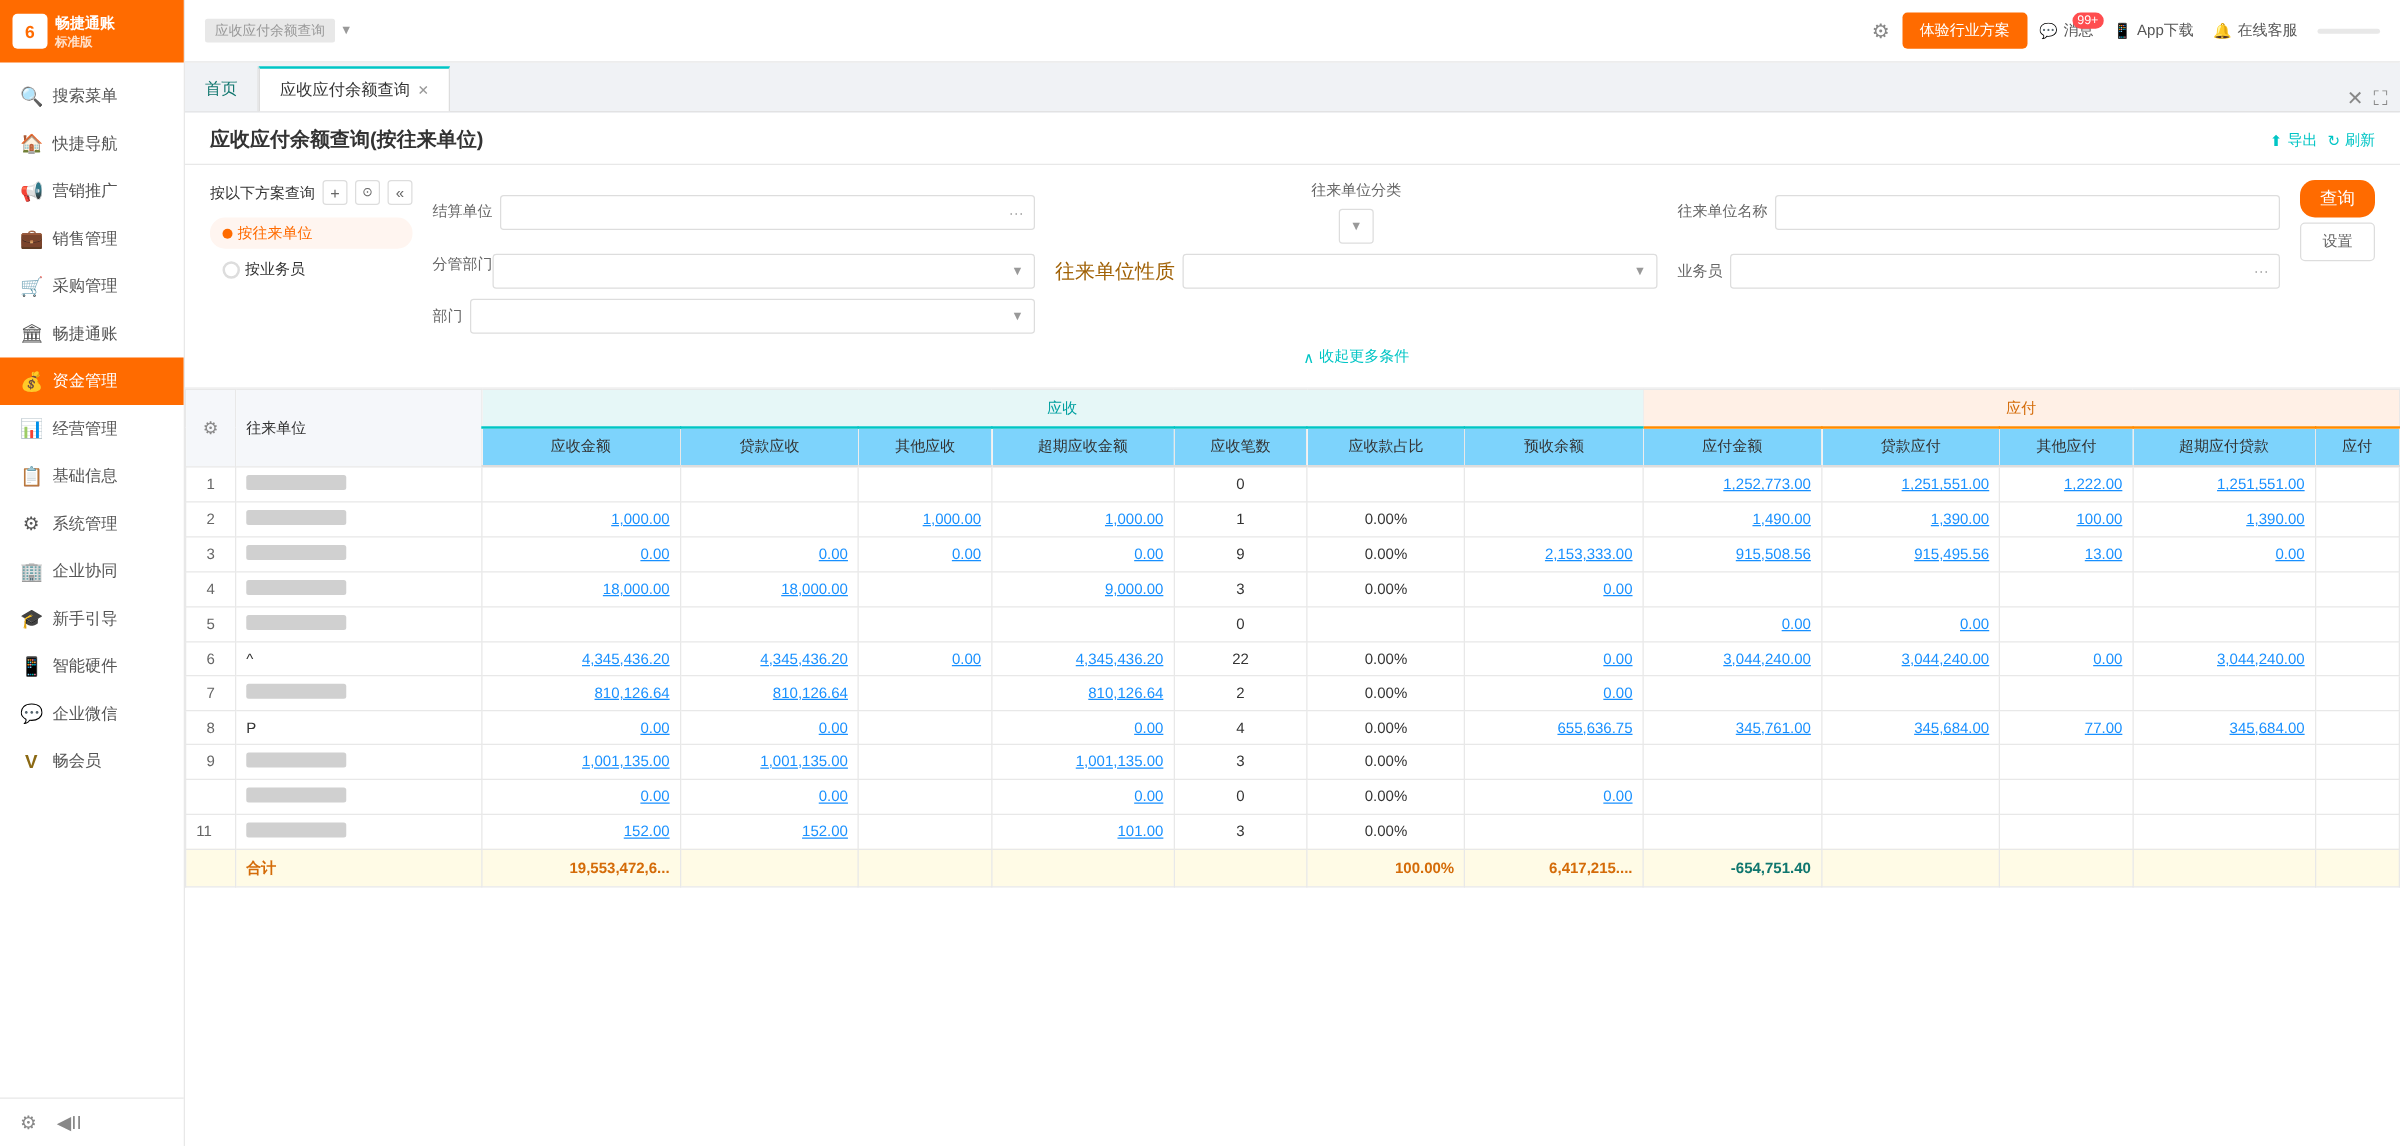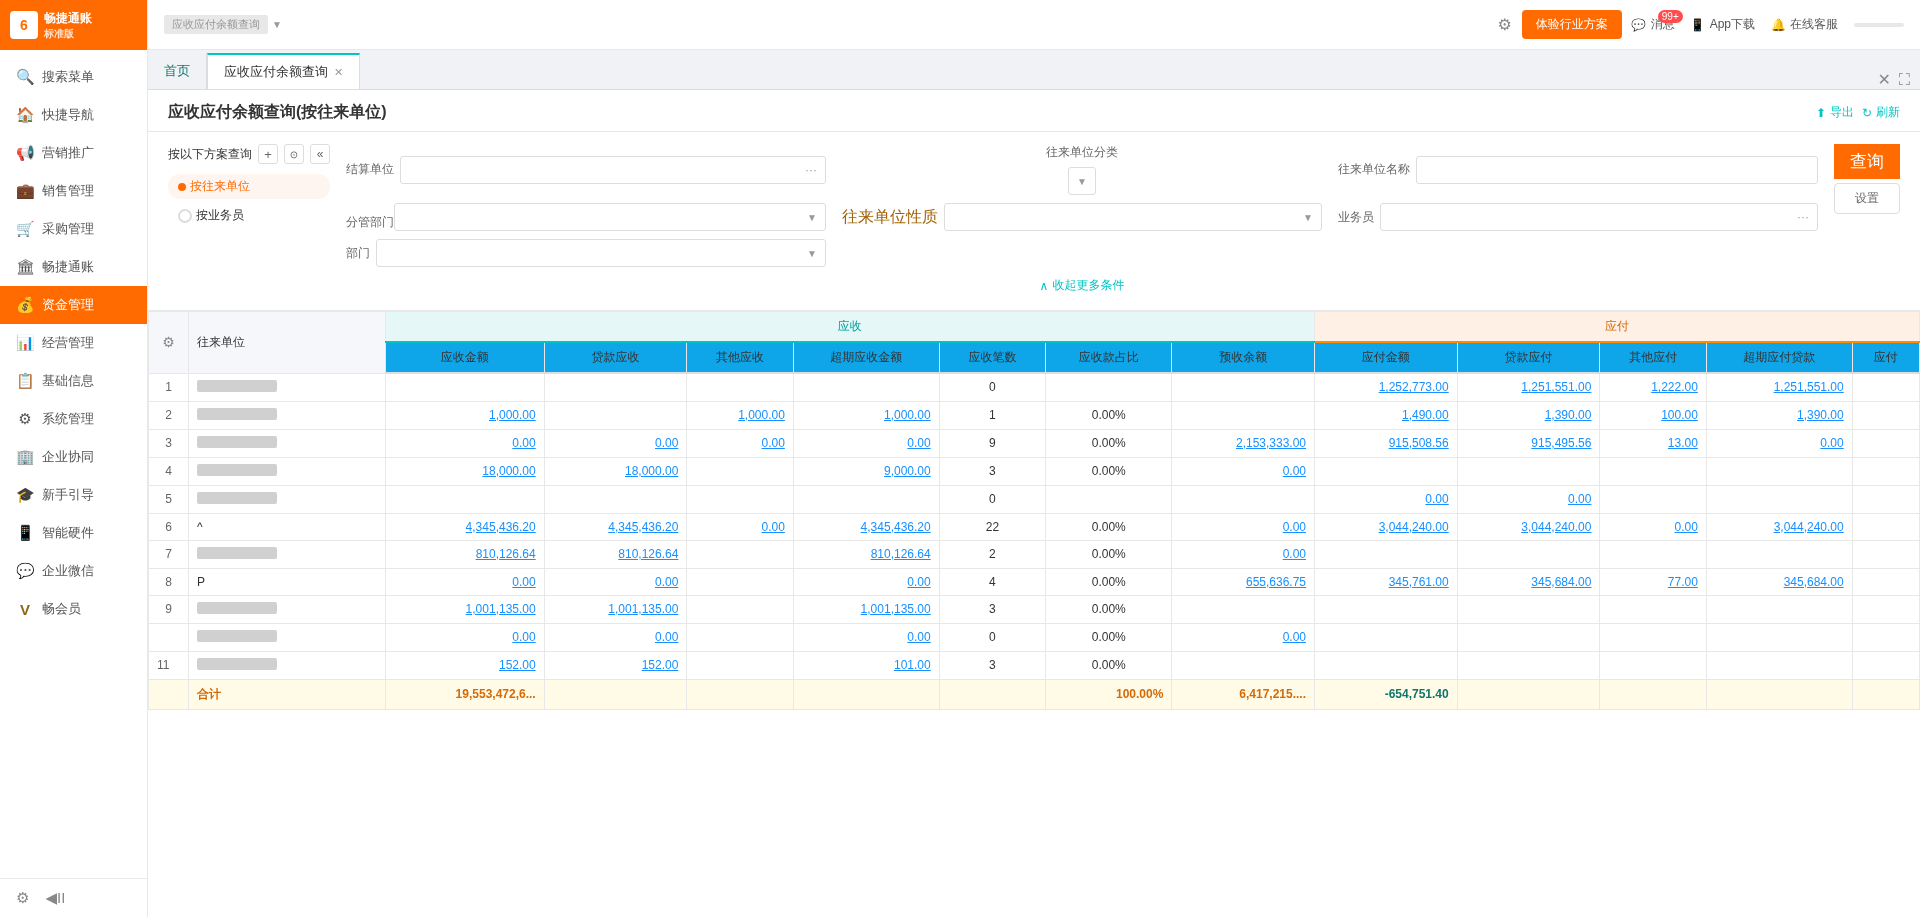--- a/index.html
+++ b/index.html
@@ -110,40 +110,40 @@
       background: #fff5f0; color: #ff6b00;
     }
     .filter-collapse {
       text-align: center; padding: 4px 0;
       color: #00c5c5; font-size: 12px; cursor: pointer;
       display: flex; align-items: center; justify-content: center; gap: 4px;
     }
 
     
     .btn-query {
-      background: #ff6b00; color: white; border: none; border-radius: 0;
-      padding: 6px 16px; font-size: 17px; cursor: pointer;
+      background: #ff6b00; color: white; border: none; border-radius: 12px;
+      padding: 6px 16px; font-size: 14px; cursor: pointer;
     }
     .btn-setting {
       background: white; color: #666; border: 1px solid #ddd; border-radius: 4px;
       padding: 6px 16px; font-size: 12px; cursor: pointer;
     }
 
     
     .table-area {
       flex: 1; overflow: auto; background: #fff; margin: 0;
     }
     .table-wrapper {
       overflow: auto; height: 100%;
     }
     table {
       width: 100%; border-collapse: collapse; font-size: 12px;
     }
     thead tr th {
-      background: #0ea5e9; border: 1px solid #e8e8e8;
+      background: #7dd3fc; border: 1px solid #e8e8e8;
       padding: 6px 8px; text-align: center; color: #333; font-weight: 500;
       white-space: nowrap; position: sticky; top: 0; z-index: 10;
     }
     thead tr.group-header th {
       background: #f5f7fa;
     }
     tbody tr td {
       border: 1px solid #e8e8e8; padding: 6px 8px; text-align: right;
       white-space: nowrap; color: #333;
     }
@@ -349,21 +349,21 @@
               <span></span>
                 <span style="color:#999;font-size:10px;">▼</span>
             </div>
           </div>
           <div style="display:flex;align-items:center;gap:6px;">
             <span style="color:#666;font-size:12px;white-space:nowrap;">往来单位名称</span>
             <div style="flex:1;border:1px solid #ddd;border-radius:3px;padding:5px 8px;display:flex;align-items:center;min-height:28px;background:#fff;">
             </div>
           </div>
 
-          <div style="display:flex;align-items:flex-end;gap:0;">
+          <div style="display:flex;align-items:flex-start;gap:0;">
             <span style="color:#666;font-size:12px;white-space:nowrap;">分管部门</span>
             <div style="flex:1;border:1px solid #ddd;border-radius:3px;padding:5px 8px;display:flex;align-items:center;justify-content:space-between;min-height:28px;background:#fff;">
               <span></span>
                 <span style="color:#999;font-size:10px;">▼</span>
             </div>
           </div>
           <div style="display:flex;align-items:center;gap:6px;">
             <span style="color:#a16207;font-size:16px;white-space:nowrap;">往来单位性质</span>
             <div style="flex:1;border:1px solid #ddd;border-radius:3px;padding:5px 8px;display:flex;align-items:center;justify-content:space-between;min-height:28px;background:#fff;">
               <span></span>

